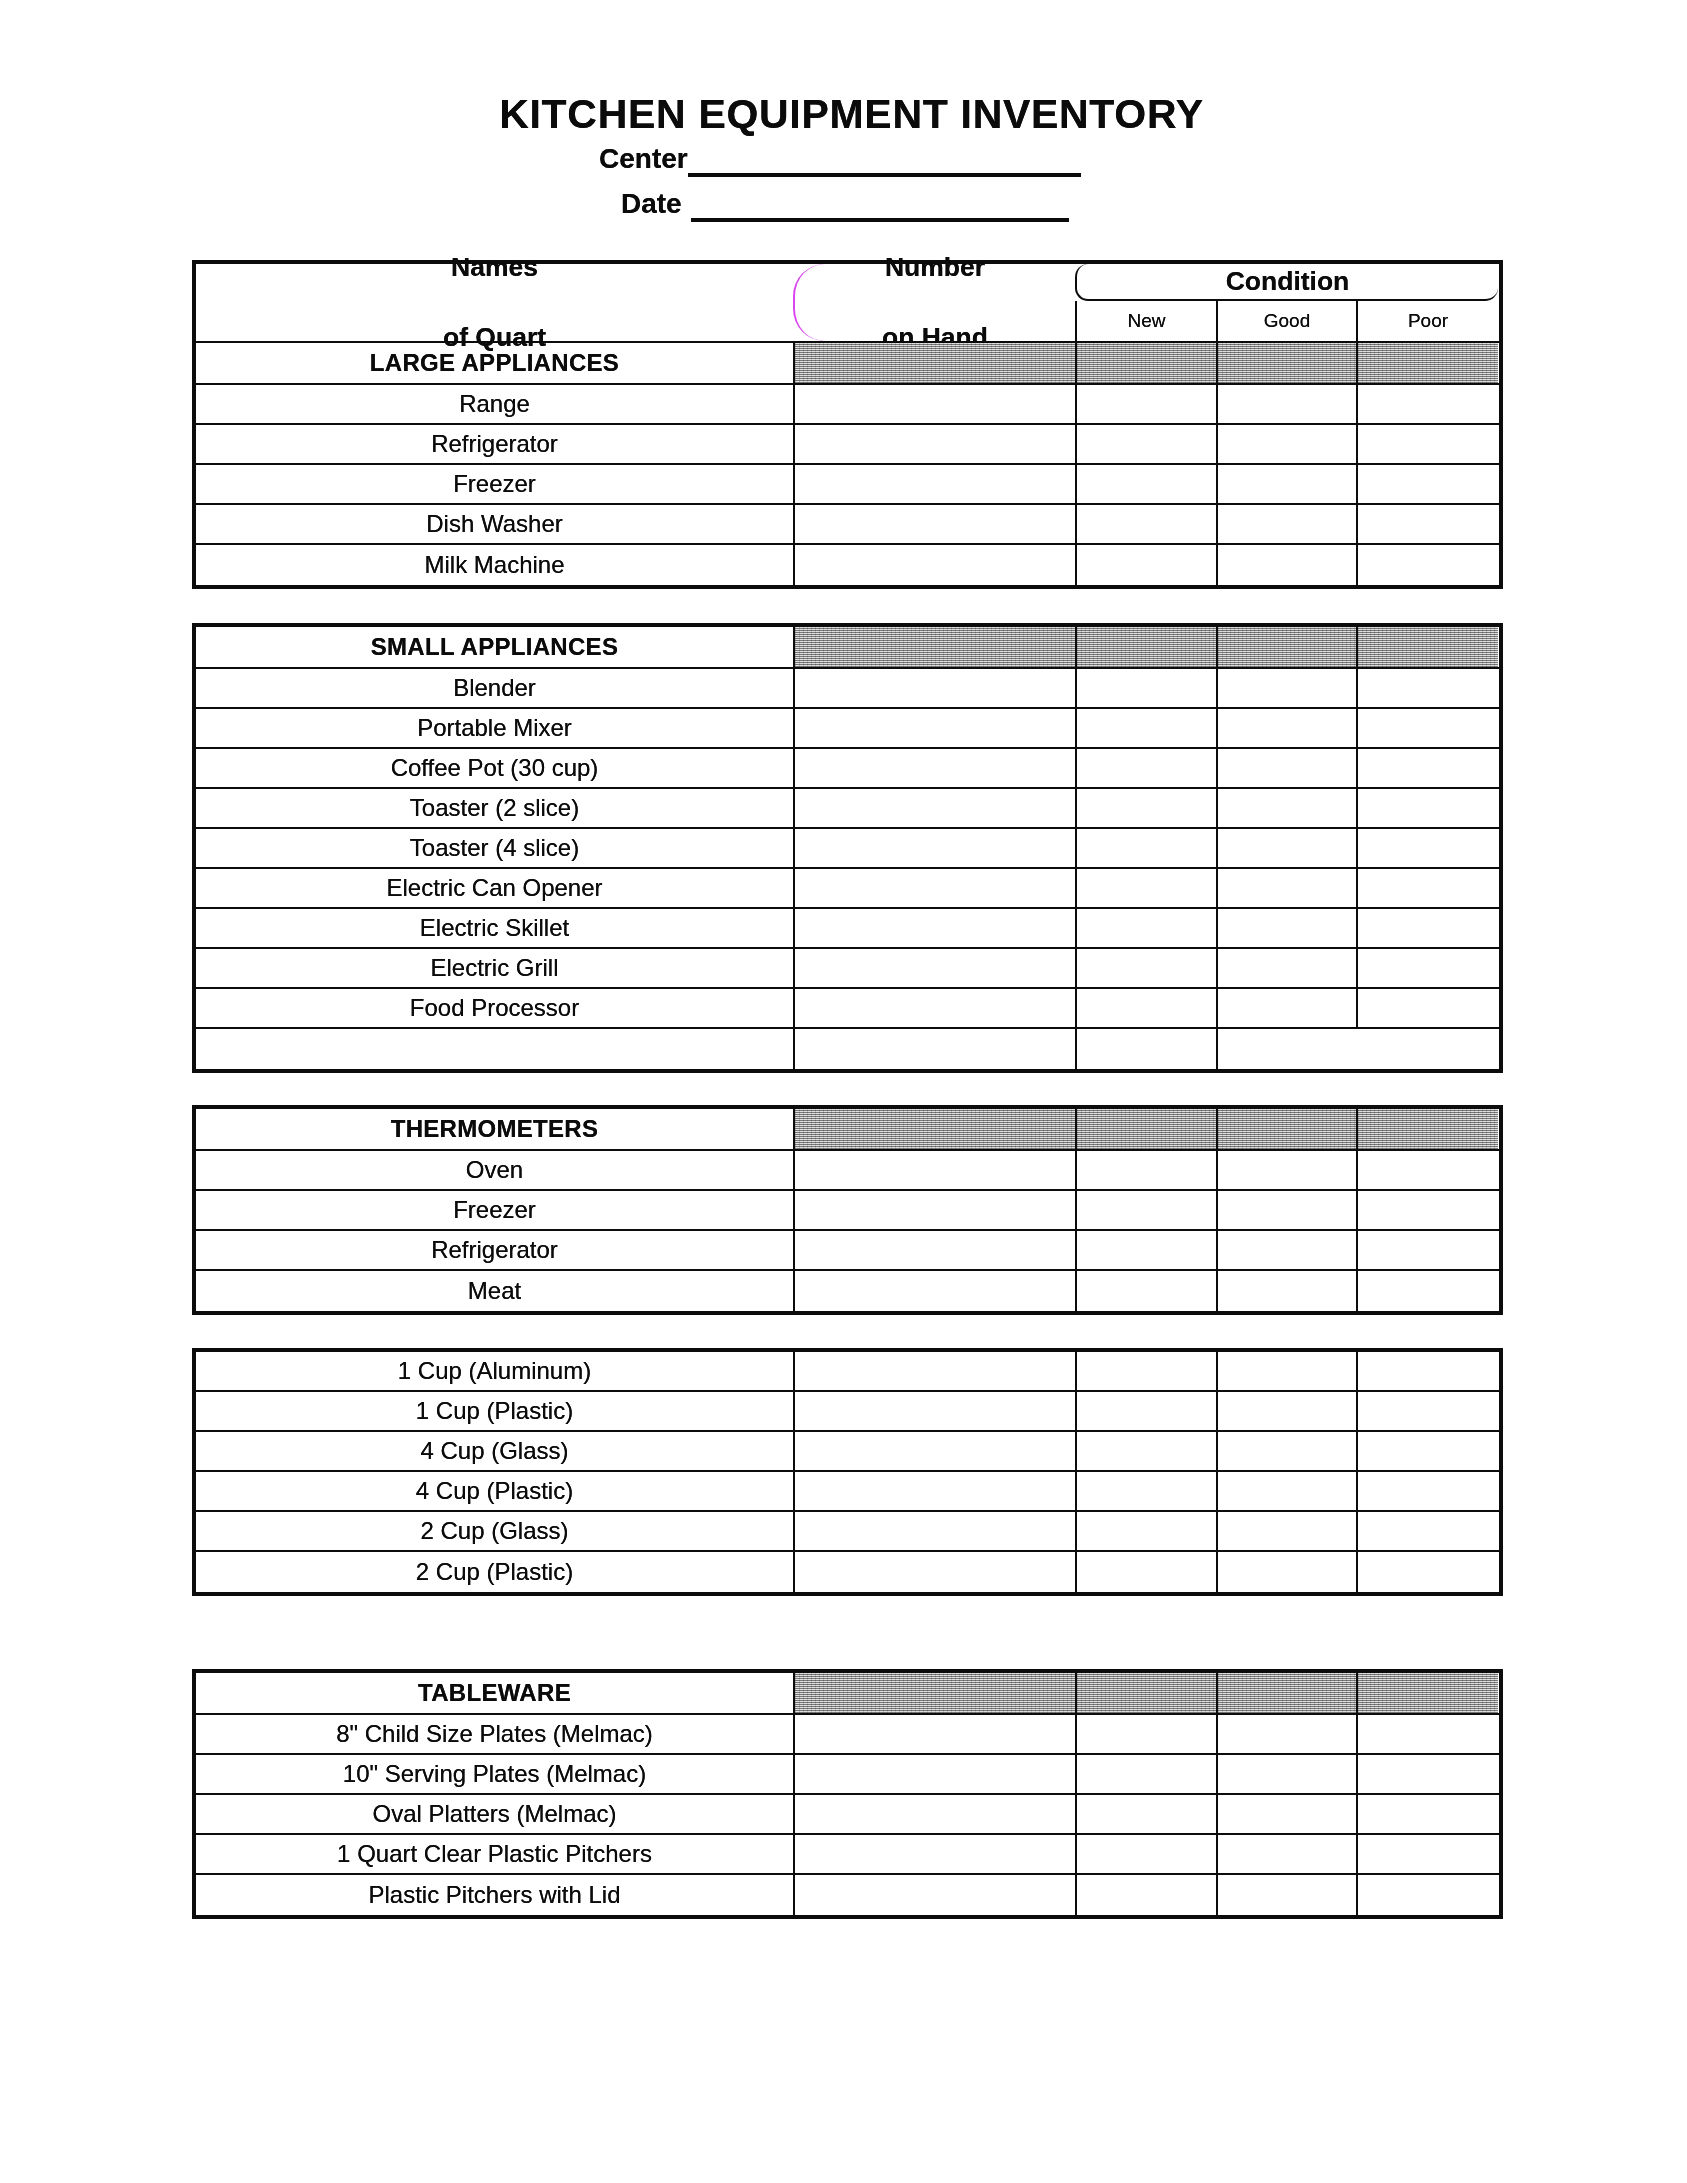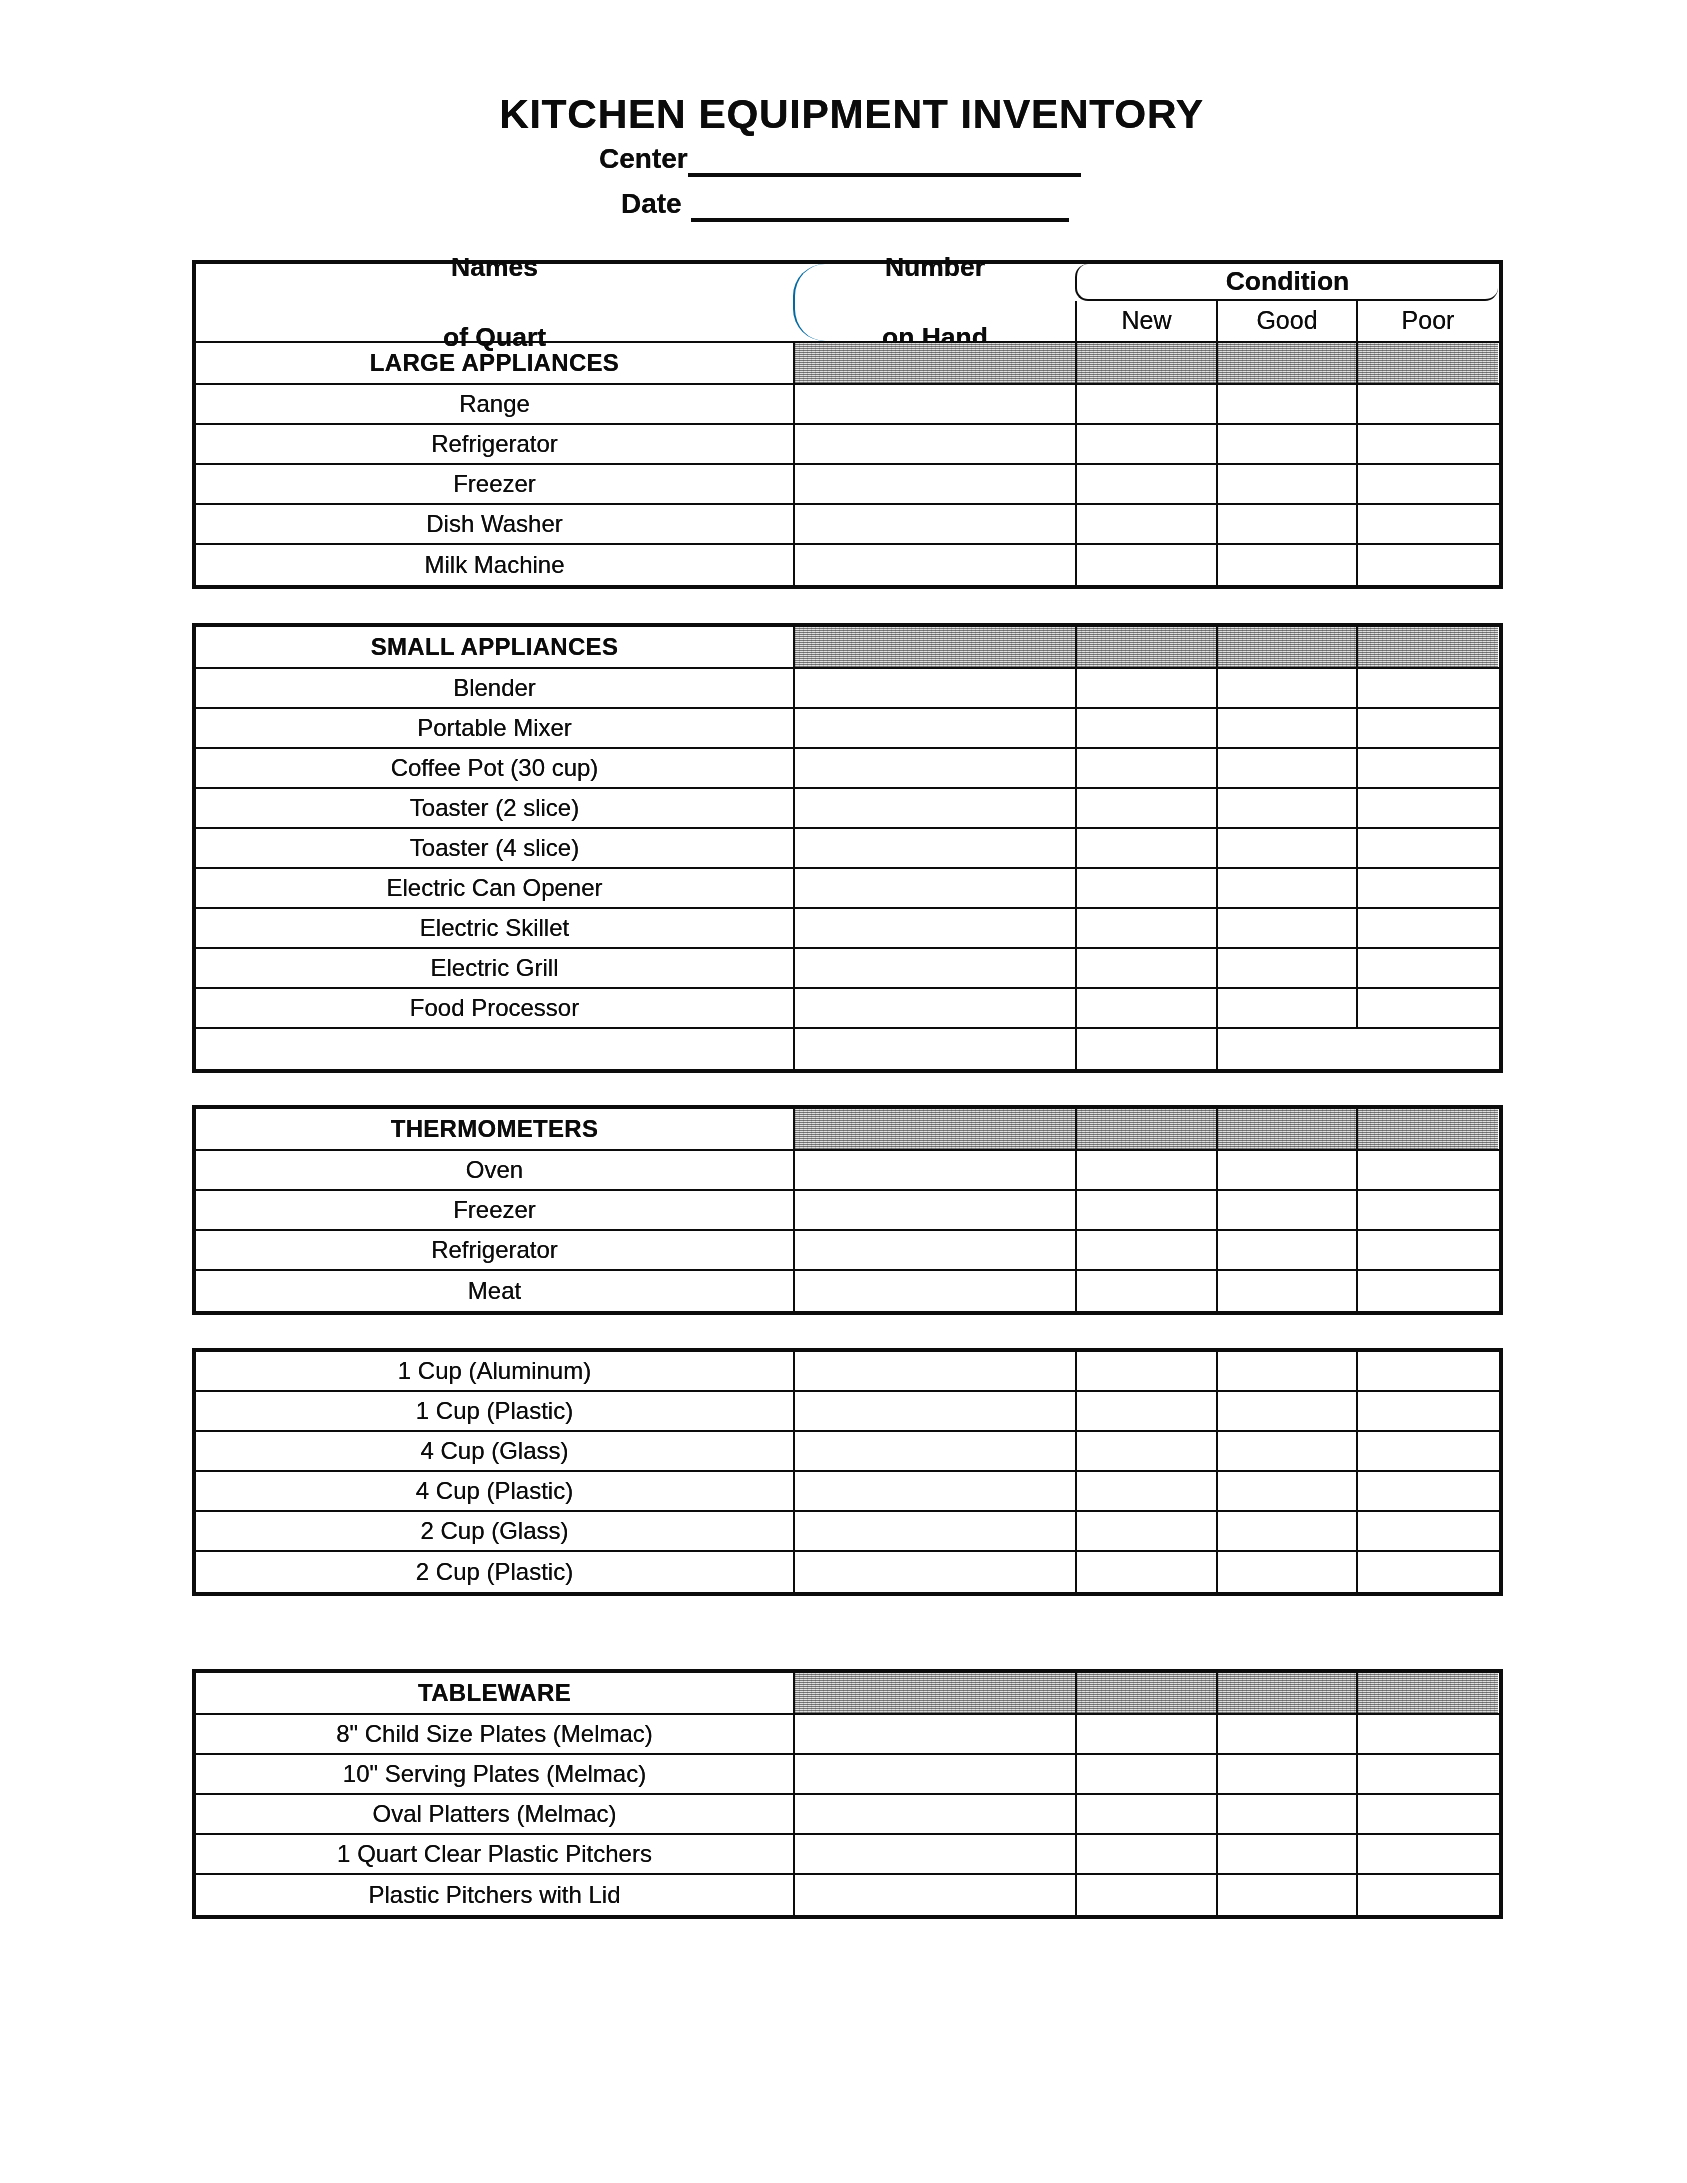--- a/index.html
+++ b/index.html
@@ -26,23 +26,23 @@
   }
   .hdr {
     display:grid;
     grid-template-columns:597px 282px 141px 140px 142px;
     grid-template-rows:37px 40px;
     border-bottom:2.6px solid #0c0c0c;
   }
   .hdr .cell { display:flex; flex-direction:column; align-items:center; justify-content:center;
     font-weight:bold; font-size:26.5px; line-height:1.25; box-sizing:border-box;gap:36px; }
   .hdr .names  { grid-row:1/3; grid-column:1; }
-  .hdr .number { grid-row:1/3; grid-column:2; border-left:2px solid #0369a1;border-radius:32px; }
+  .hdr .number { grid-row:1/3; grid-column:2; border-left:2px solid #d946ef;border-radius:32px; }
   .hdr .cond   { grid-row:1;   grid-column:3/6; border-left:2px solid #0c0c0c; border-bottom:2.6px solid #0c0c0c;border-radius:13px; }
-  .hdr .sub    { grid-row:2; font-weight:normal; font-size:25px; }
+  .hdr .sub    { grid-row:2; font-weight:normal; font-size:19px; }
   .hdr .new    { grid-column:3; border-left:2px solid #0c0c0c; }
   .hdr .good   { grid-column:4; border-left:2px solid #0c0c0c; }
   .hdr .poor   { grid-column:5; border-left:2px solid #0c0c0c; }
 
   .row {
     display:grid;
     grid-template-columns:597px 282px 141px 140px 142px;
     height:40px; box-sizing:border-box;
     border-bottom:2.6px solid #0c0c0c;
   }

